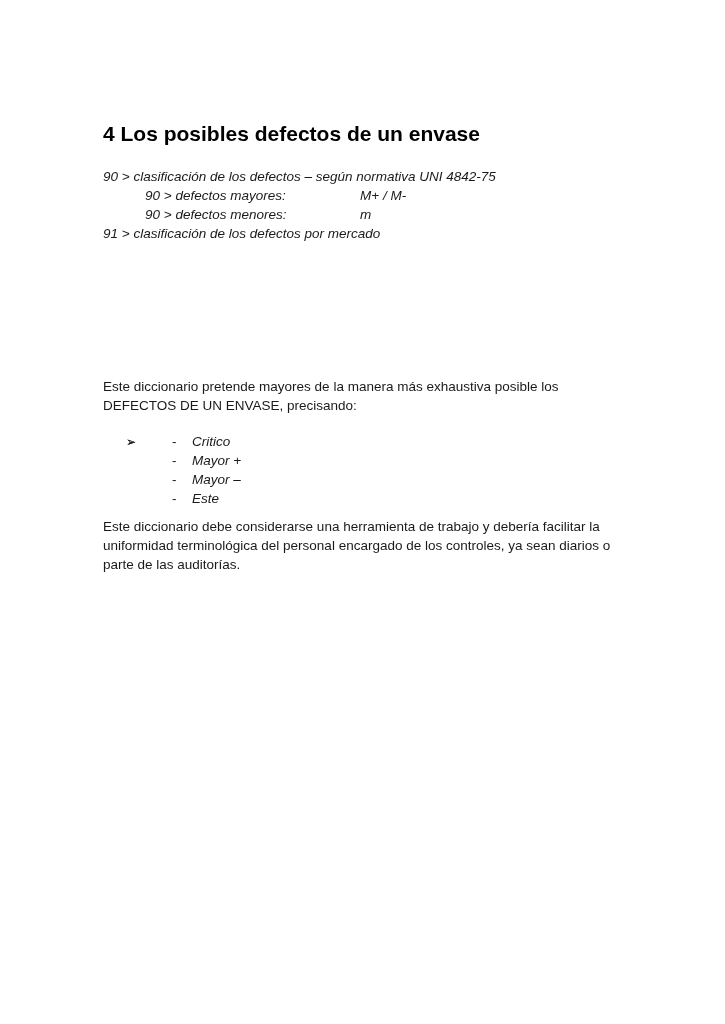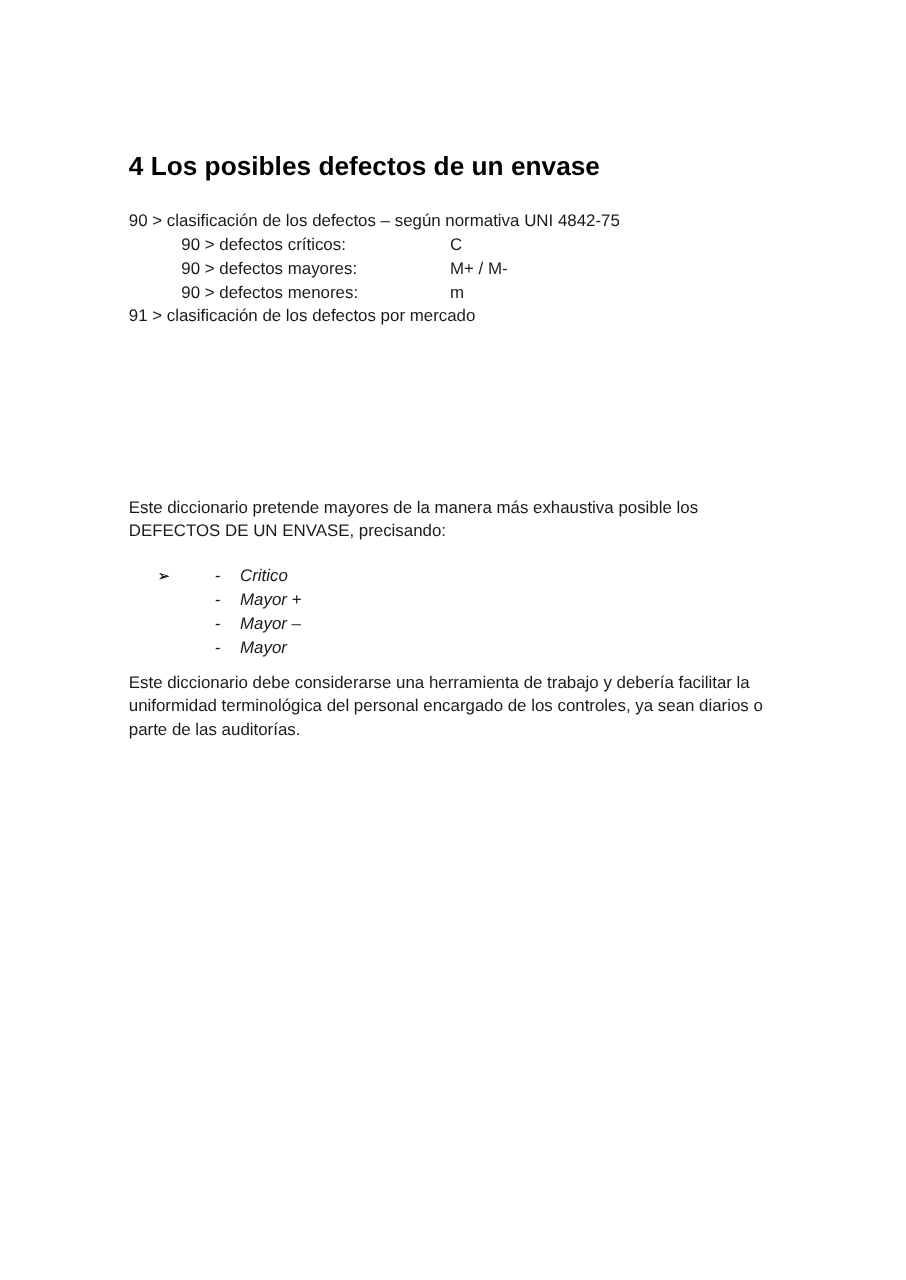--- a/index.html
+++ b/index.html
@@ -18,21 +18,21 @@
     background: #ffffff;
   }
   .content { width: 512px; }
   .title {
     font-size: 21px;
     font-weight: bold;
     line-height: 26px;
     color: #000000;
   }
   .body-text { font-size: 13.5px; line-height: 19px; }
-  .classification { margin-top: 20px; }
+  .classification { margin-top: 20px; font-style: italic; }
   .class-line { }
   .defect-row { padding-left: 42px; }
   .defect-label { display: inline-block; width: 215px; }
   .defect-value { }
   .intro {
     margin-top: 134px;
     max-width: 512px;
   }
   .bullets {
     list-style: none;
@@ -73,23 +73,20 @@
 <body>
 
 <div class="page">
   <div class="content">
 
     <h1 class="title">4 Los posibles defectos de un envase</h1>
 
     <div class="classification body-text">
       <div class="class-line">90 &gt; clasificación de los defectos – según normativa UNI 4842-75</div>
       <div class="defect-row">
-        <span class="defect-label">90 &gt; defectos críticos:</span><span class="defect-value">C</span>
-      </div>
-      <div class="defect-row">
         <span class="defect-label">90 &gt; defectos mayores:</span><span class="defect-value">M+ / M-</span>
       </div>
       <div class="defect-row">
         <span class="defect-label">90 &gt; defectos menores:</span><span class="defect-value">m</span>
       </div>
       <div class="class-line">91 &gt; clasificación de los defectos por mercado</div>
     </div>
 
     <p class="intro body-text">Este diccionario pretende mayores de la manera más exhaustiva posible los DEFECTOS DE UN ENVASE, precisando:</p>
 
@@ -103,21 +100,21 @@
           <li class="sub-item">
             <span class="dash">-</span><em>Critico</em>
           </li>
           <li class="sub-item">
             <span class="dash">-</span><em>Mayor +</em>
           </li>
           <li class="sub-item">
             <span class="dash">-</span><em>Mayor –</em>
           </li>
           <li class="sub-item">
-            <span class="dash">-</span><em>Mayor</em>
+            <span class="dash">-</span><em>Este</em>
           </li>
         </ul>
       </li>
     </ul>
 
     <p class="closing body-text">Este diccionario debe considerarse una herramienta de trabajo y debería facilitar la uniformidad terminológica del personal encargado de los controles, ya sean diarios o parte de las auditorías.</p>
 
   </div>
 </div>
 

